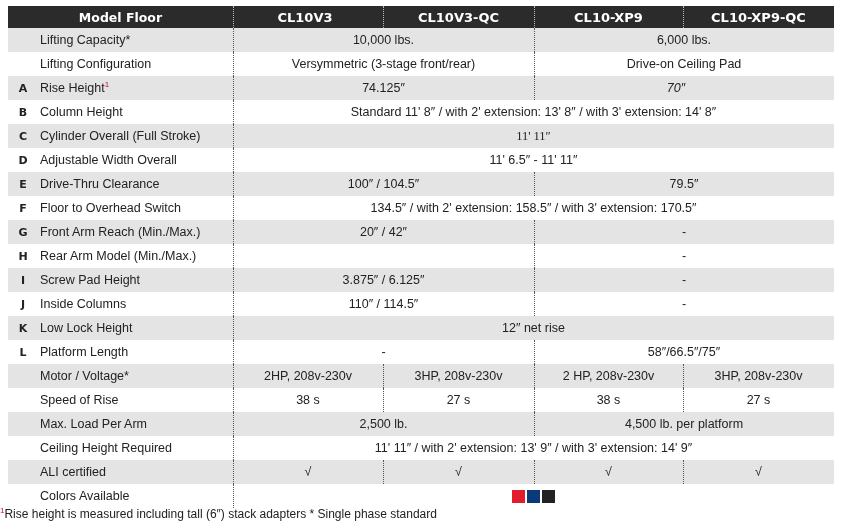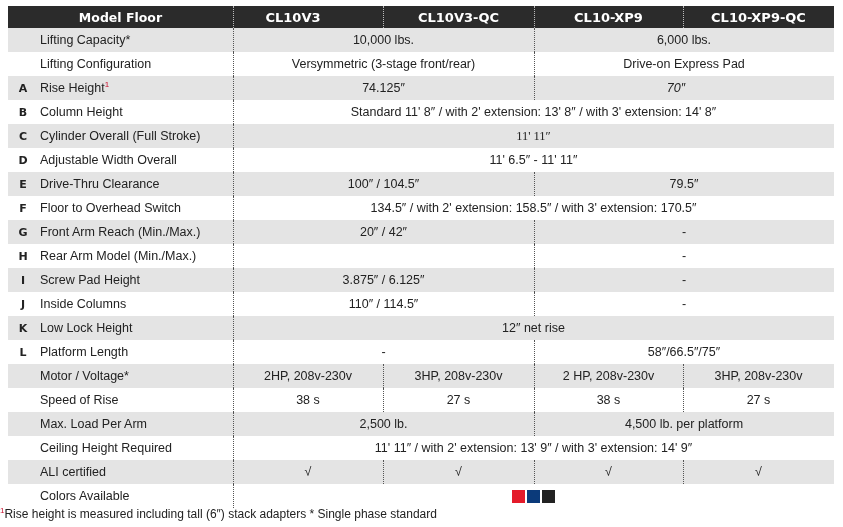--- a/index.html
+++ b/index.html
@@ -23,21 +23,21 @@
   .foot sup{font-size:8px;}
 </style>
 </head>
 <body>
 
 <div class="tbl" id="tbl">
   <div class="row hdr">
     <div class="cell-label">
         <span>Model Floor</span>
       </div>
-    <div class="c" style="left:210px;width:150px;">CL10V3</div>
+    <div class="c" style="left:222px;width:150px;">CL10V3</div>
     <div class="c" style="left:375px;width:151px;">CL10V3-QC</div>
     <div class="c" style="left:526px;width:149px;">CL10-XP9</div>
     <div class="c" style="left:675px;width:151px;">CL10-XP9-QC</div>
     <div class="vline" style="left:225px"></div>
     <div class="vline" style="left:375px"></div>
     <div class="vline" style="left:526px"></div>
     <div class="vline" style="left:675px"></div>
   </div>
 <div class="row shade">
       <div class="cell-label">
@@ -48,21 +48,21 @@
       <div class="c" style="left: 526px; width: 300px;">6,000 lbs.</div>
       <div class="vline" style="left: 225px;"></div>
       <div class="vline" style="left: 526px;"></div>
     </div>
     <div class="row">
       <div class="cell-label">
         <span class="letter"></span>
         <span class="lbl"><span>Lifting Configuration</span></span>
       </div>
       <div class="c" style="left: 225px; width: 301px;">Versymmetric (3-stage front/rear)</div>
-      <div class="c" style="left: 526px; width: 300px;">Drive-on Express Pad</div>
+      <div class="c" style="left: 526px; width: 300px;">Drive-on Ceiling Pad</div>
       <div class="vline" style="left: 225px;"></div>
       <div class="vline" style="left: 526px;"></div>
     </div>
     <div class="row shade">
       <div class="cell-label">
         <span class="letter">A</span>
         <span class="lbl"><span>Rise Height</span><sup>1</sup></span>
       </div>
       <div class="c" style="left: 225px; width: 301px;">74.125″</div>
       <div class="c" style="left: 518px; width: 300px; font-style: italic;">70″</div>

